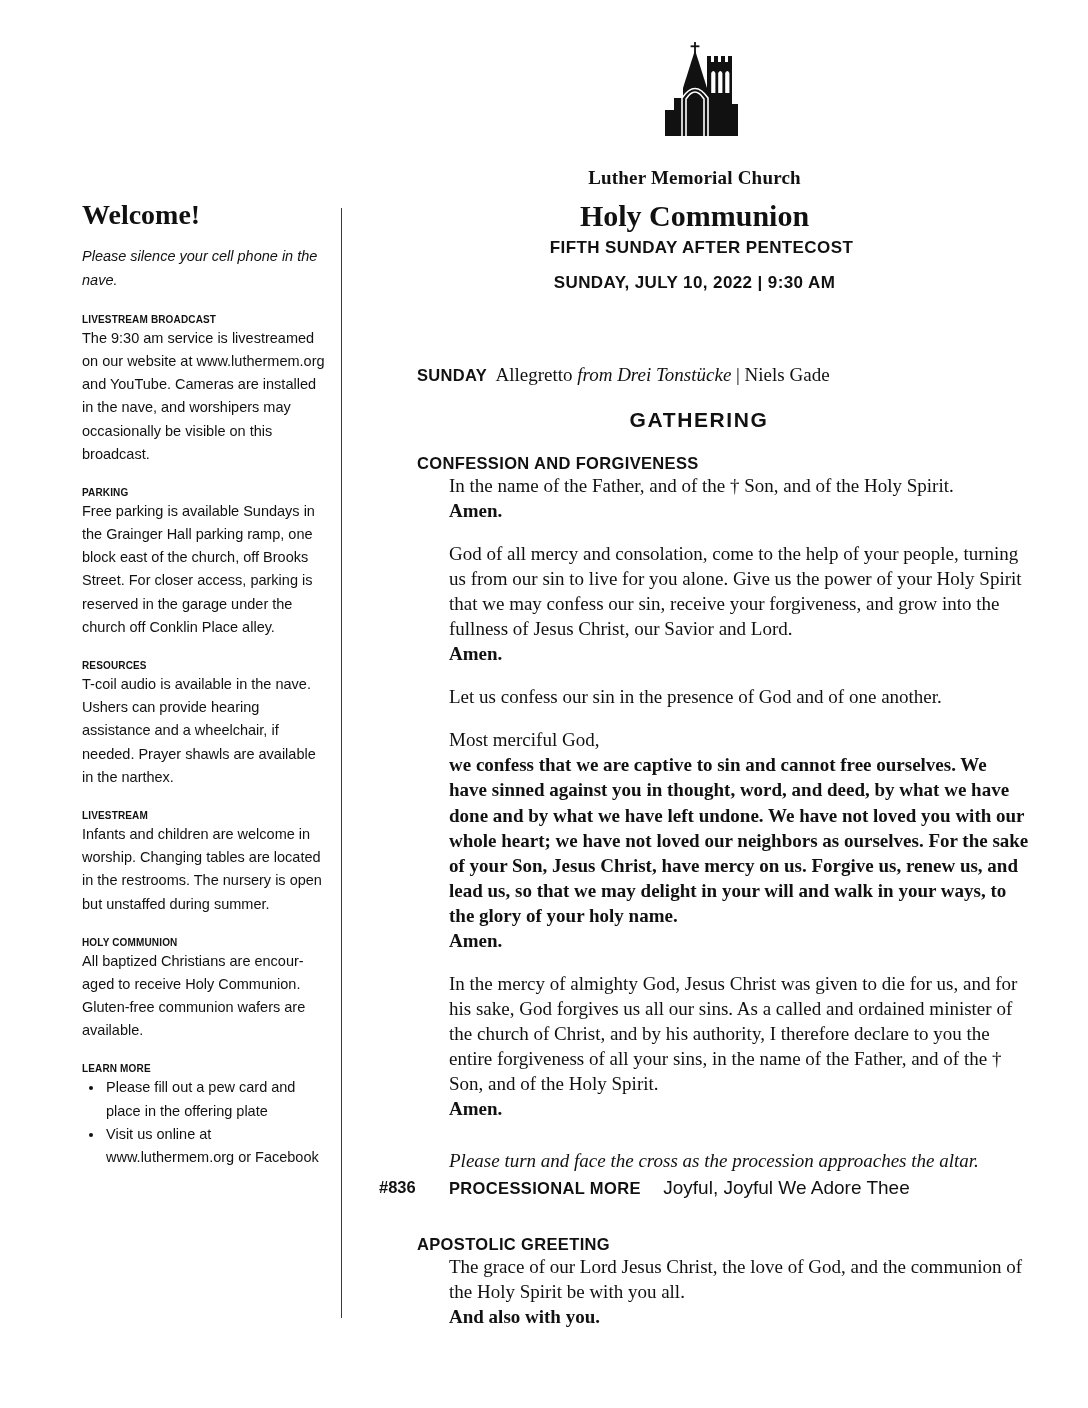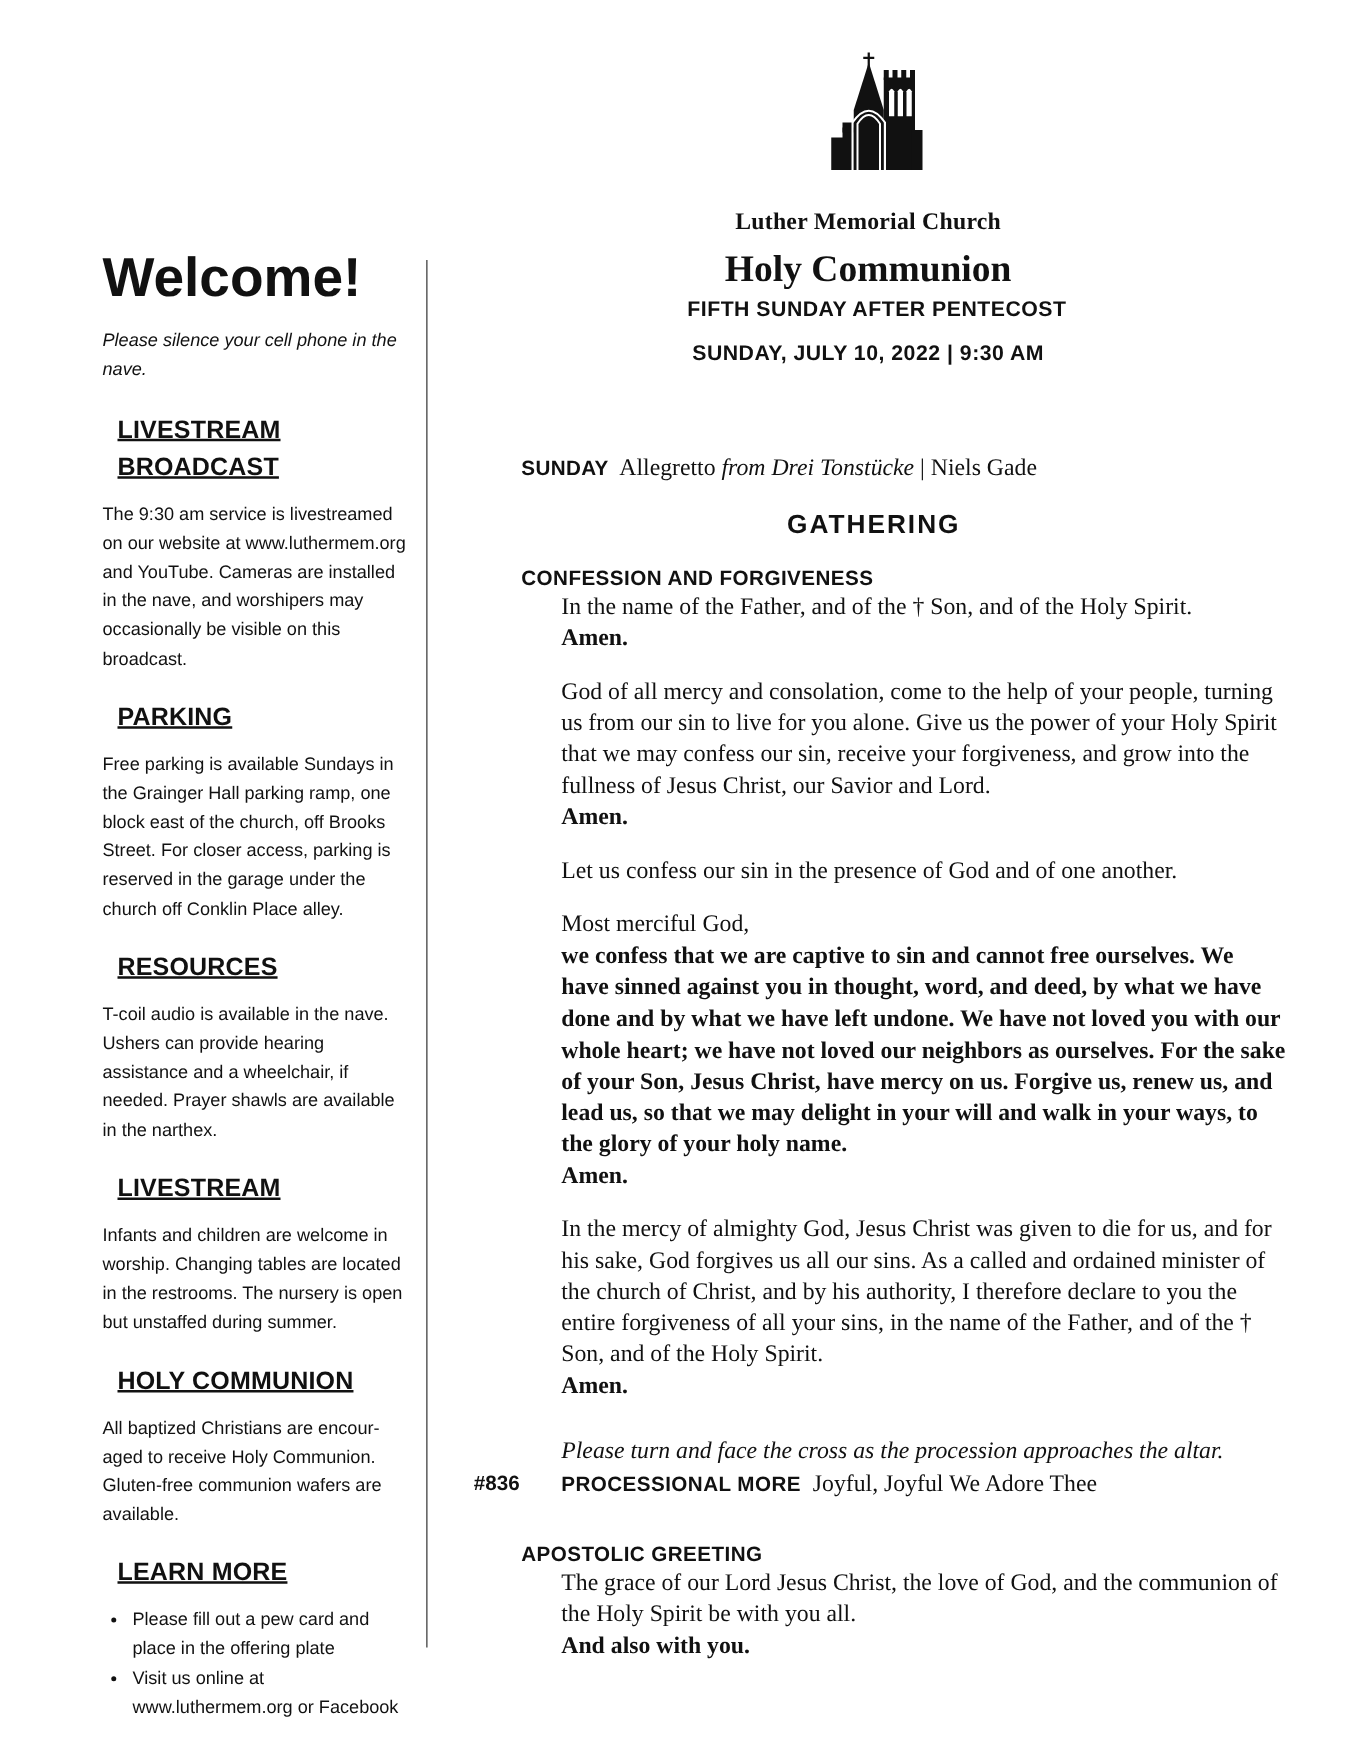--- a/index.html
+++ b/index.html
@@ -75,42 +75,41 @@
   }
 
   
   #left-column {
     position: absolute;
     left: 82px;
     top: 200px;
     width: 248px;
   }
   #welcome-title {
-    font-family: Liberation Sans, sans-serif;
-    font-weight: bold;
-    font-size: 44px;
+    font-family: Liberation Serif, serif;
+    font-weight: bold;
+    font-size: 28px;
     line-height: 1.05;
     margin: 0 0 16px 0;
   }
   #welcome-note {
     font-family: "Liberation Sans", sans-serif;
     font-style: italic;
     font-size: 14.5px;
     line-height: 1.6;
     margin: 0 0 20px 0;
   }
   .side-section { margin-bottom: 19px; }
   .side-heading {
     font-family: "Liberation Sans", sans-serif;
     font-weight: bold;
-    font-size: 20px;
+    font-size: 10px;
     letter-spacing: 0.15px;
     line-height: 1.5;
-    margin: 12px;
-    text-decoration: underline;
+    margin: 0;
   }
   .side-body {
     font-family: "Liberation Sans", sans-serif;
     font-size: 14.5px;
     line-height: 1.6;
     margin: 0;
   }
   .side-list {
     margin: 0;
     padding-left: 22px;
@@ -199,22 +198,23 @@
     font-weight: bold;
     font-size: 16.5px;
   }
   #hymn-label {
     font-family: "Liberation Sans", sans-serif;
     font-weight: bold;
     font-size: 16.5px;
     letter-spacing: 0.35px;
   }
   #hymn-title {
-    font-family: Liberation Serif, serif;
-    font-size: 19px;
+    font-family: Liberation Sans, sans-serif;
+    font-size: 19px;
+    margin-left: 13px;
   }
 </style>
 </head>
 <body>
 
 <div id="logo-block">
   <span class="church-logo">
     <svg viewBox="0 0 104 104" width="104" height="104" aria-hidden="true">
       <g fill="#111111">
 

